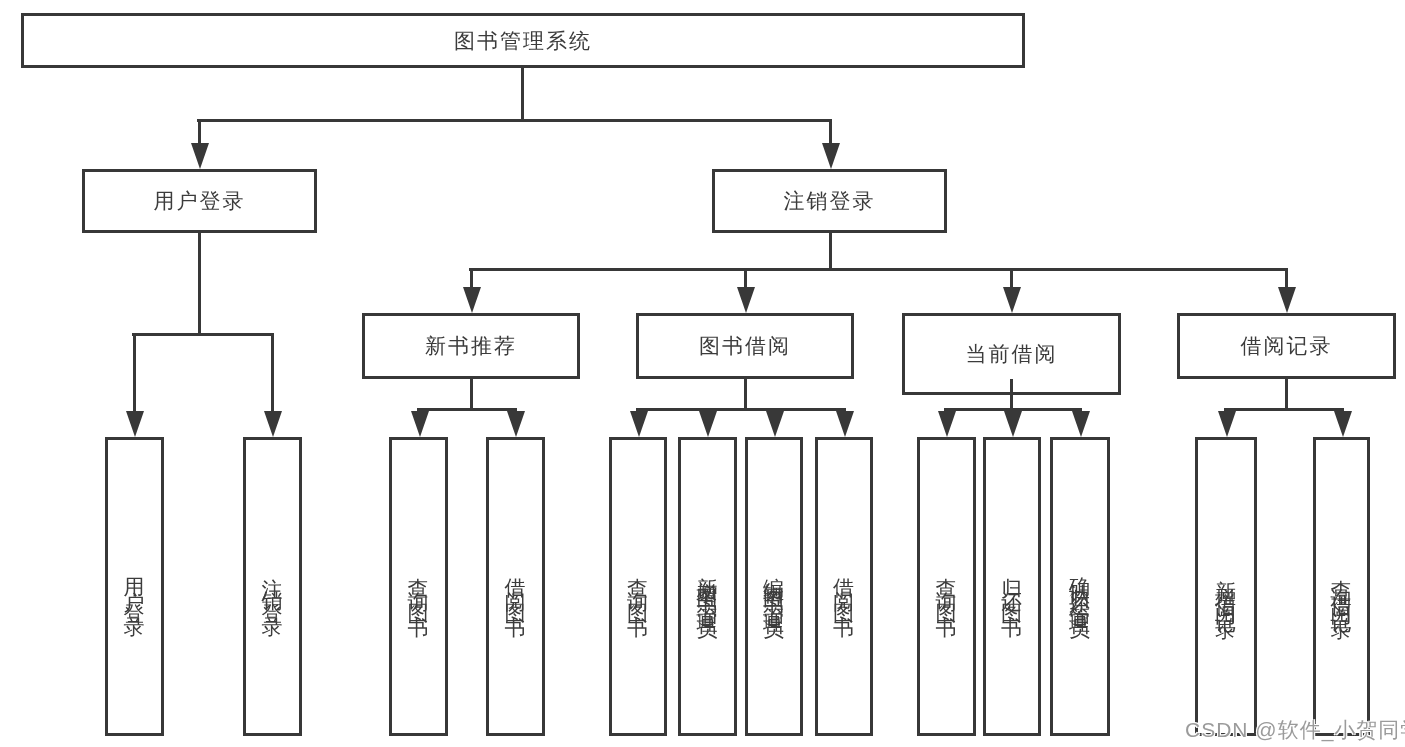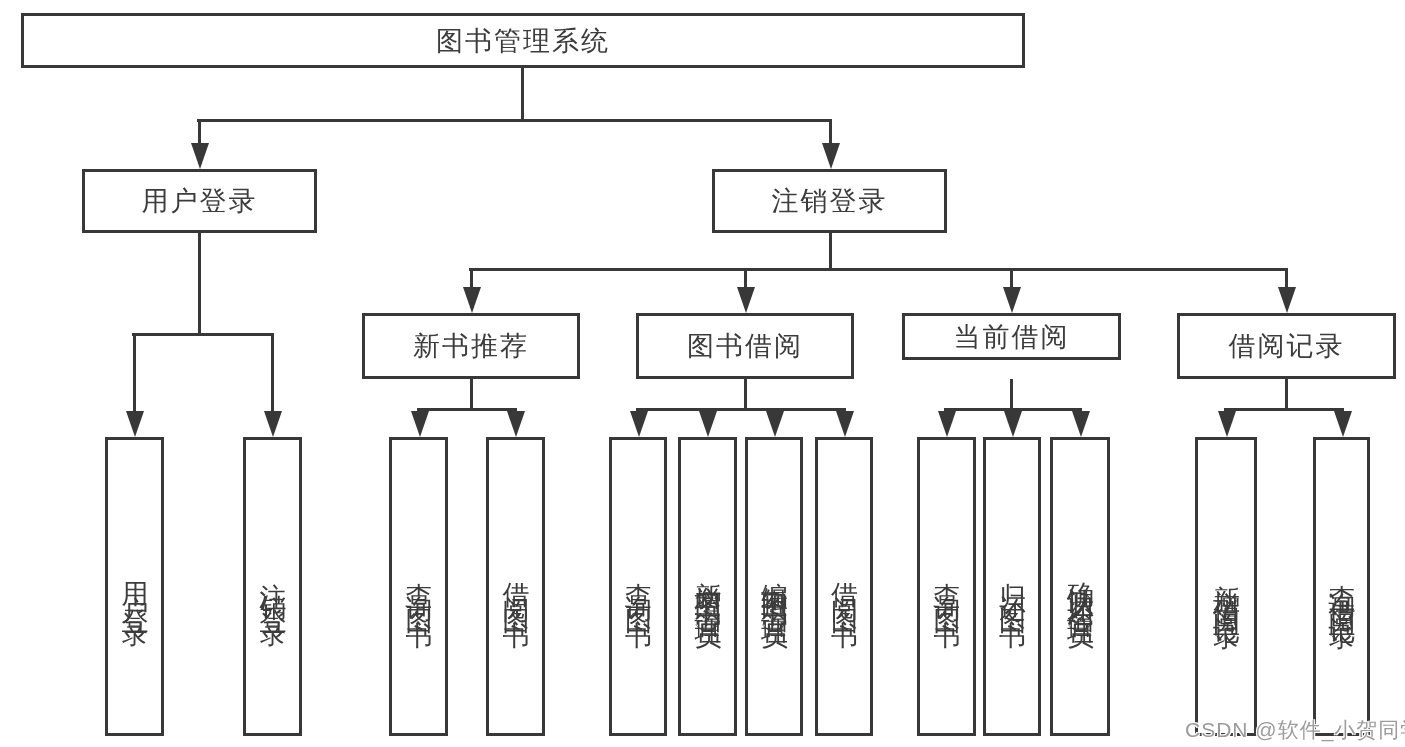--- a/index.html
+++ b/index.html
@@ -14,21 +14,21 @@
   .box{
     position:absolute;
     box-sizing:border-box;
     border:3px solid #383838;
     background:#ffffff;
     display:flex;
     align-items:center;
     justify-content:center;
   }
   .lbl{
-    font-size:27px;
+    font-size:21px;
     letter-spacing:2px;
     color:#3c3c3c;
     white-space:nowrap;
   }
   .leaf .lbl{
     writing-mode:vertical-rl;
     text-orientation:mixed;
     line-height:1;
     white-space:normal;
     letter-spacing:13px;
@@ -90,21 +90,21 @@
   <div class="drop" style="left:744px;top:268px;height:19px"></div>
   <div class="drop" style="left:1010px;top:268px;height:19px"></div>
   <div class="drop" style="left:1285px;top:268px;height:19px"></div>
 
   <div class="box" style="left:636px;top:313px;width:218px;height:66px">
     <span class="lbl">图书借阅</span>
   </div>
   <div class="box" style="left:362px;top:313px;width:218px;height:66px">
     <span class="lbl">新书推荐</span>
   </div>
-  <div class="box" style="left:902px;top:313px;width:219px;height:47px">
+  <div class="box" style="left:902px;top:313px;width:219px;height:82px">
     <span class="lbl">当前借阅</span>
   </div>
   <div class="box" style="left:1177px;top:313px;width:219px;height:66px">
     <span class="lbl">借阅记录</span>
   </div>
 
   <div class="vline" style="left:470px;top:379px;height:29px"></div>
   <div class="hline" style="left:417px;top:408px;width:100px"></div>
   <div class="drop" style="left:418px;top:408px;height:3px"></div>
   <div class="drop" style="left:514px;top:408px;height:3px"></div>

